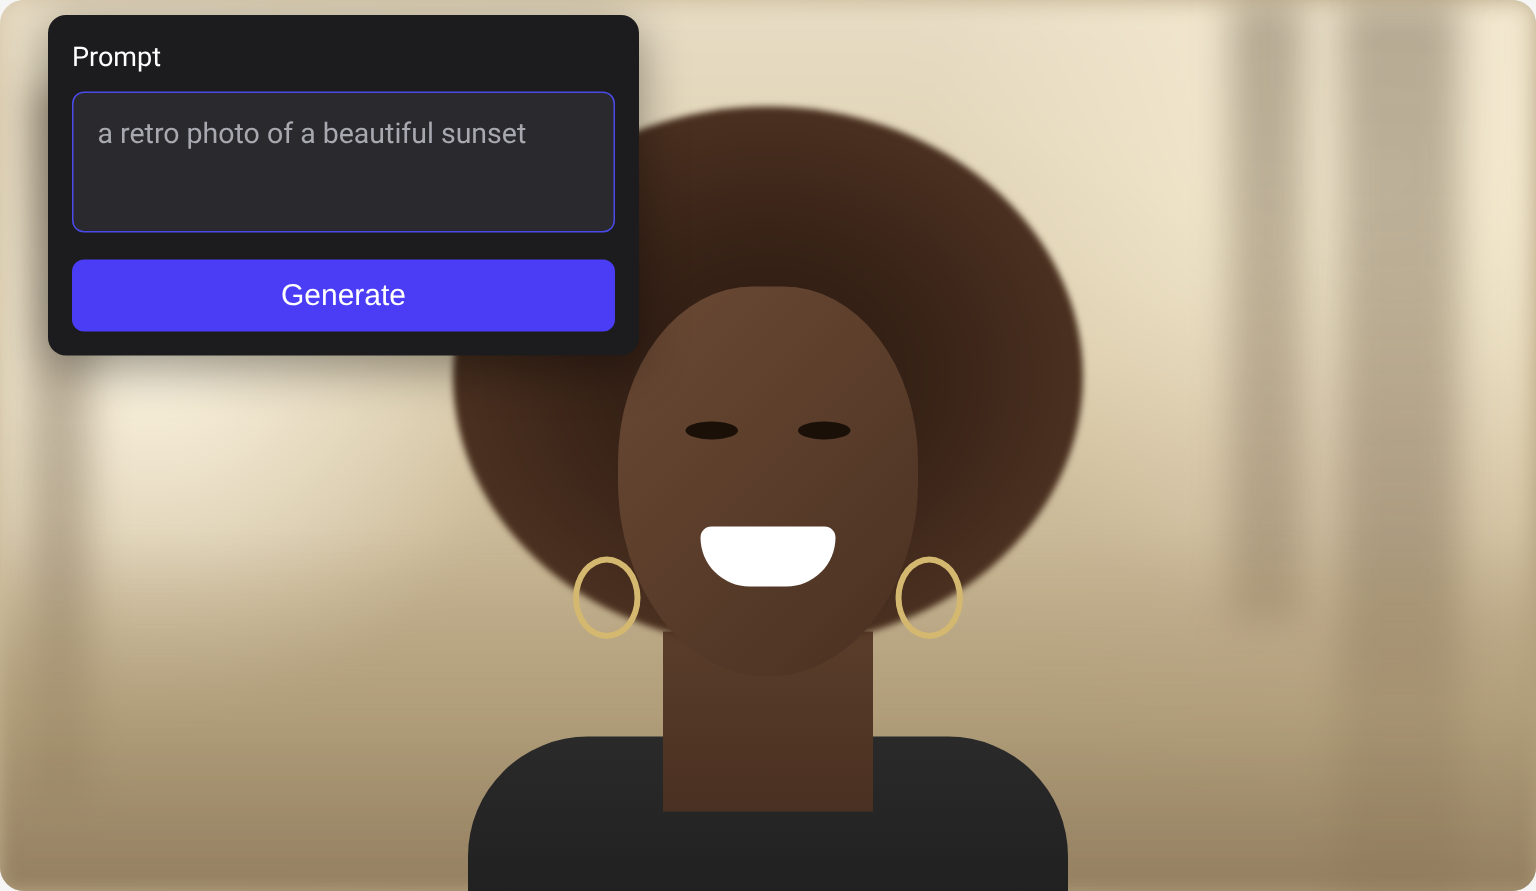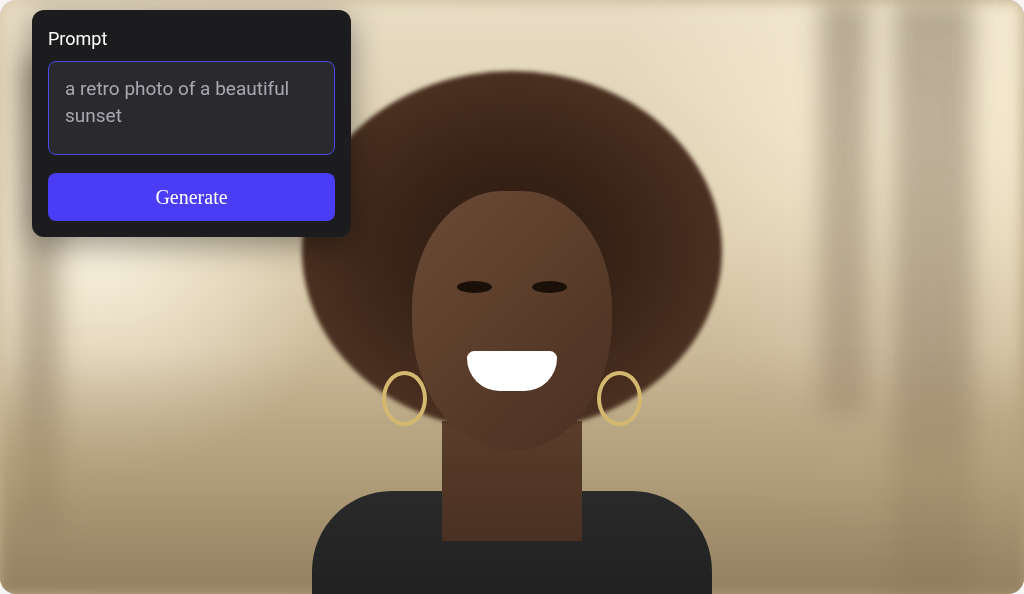--- a/index.html
+++ b/index.html
@@ -146,21 +146,21 @@
       background: transparent;
     }
     .earring-left { left: calc(50% - 130px); }
     .earring-right { left: calc(50% + 85px); }
     
     
     .prompt-panel {
       position: absolute;
       top: 10px;
       left: 32px;
-      width: 319px;
+      width: 394px;
       background: #1c1c1e;
       border-radius: 12px;
       padding: 18px 16px 16px 16px;
       box-shadow: 0 8px 32px rgba(0,0,0,0.4);
     }
     
     .prompt-label {
       color: #ffffff;
       font-size: 18px;
       font-weight: 400;
@@ -185,21 +185,21 @@
     
     .generate-btn {
       width: 100%;
       height: 48px;
       background: #4a3df5;
       border: none;
       border-radius: 8px;
       color: #ffffff;
       font-size: 20px;
       font-weight: 400;
-      font-family: Liberation Serif, serif;
+      font-family: Liberation Sans, sans-serif;
       cursor: pointer;
       display: flex;
       align-items: center;
       justify-content: center;
     }
   </style>
 </head>
 <body>
 
 <div class="canvas">

